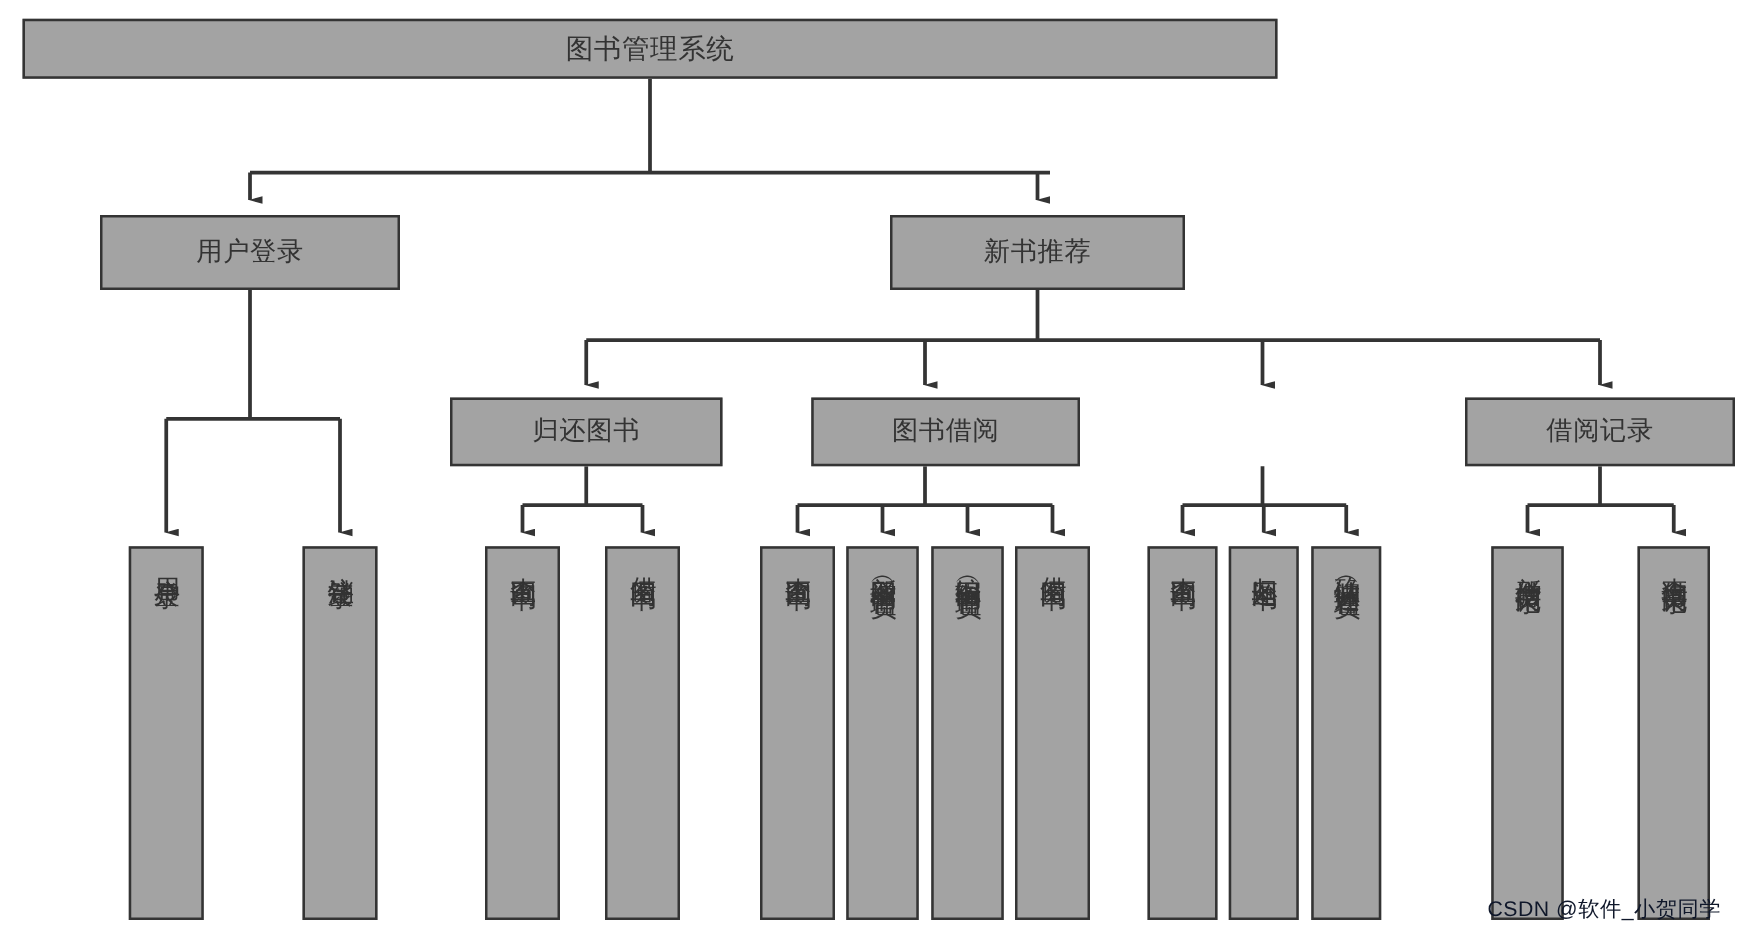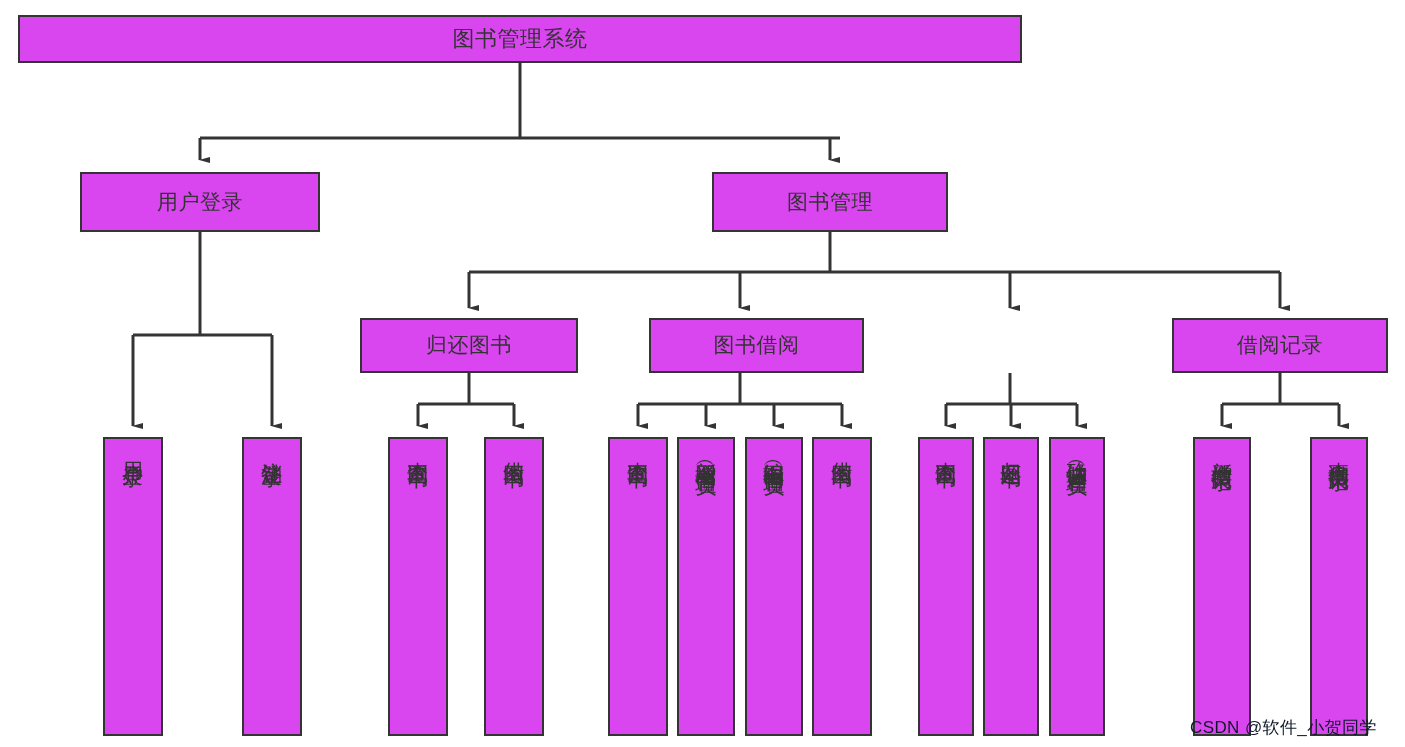--- a/index.html
+++ b/index.html
@@ -21,21 +21,21 @@
     position: absolute;
     left: 0;
     top: 0;
     width: 1405px;
     height: 747px;
     pointer-events: none;
   }
   .node {
     position: absolute;
     box-sizing: border-box;
-    background: #d946ef;
+    background: #a3a3a3;
     border: 2px solid #343434;
     display: flex;
     align-items: center;
     justify-content: center;
     color: #333333;
     z-index: 2;
   }
   .node .lbl {
     display: block;
     text-align: center;
@@ -128,21 +128,21 @@
   </svg>
 
   <div class="node h-node" id="root-node" style="left:18px; top:15px; width:1004px; height:48px;">
     <span class="lbl">图书管理系统</span>
   </div>
 
   <div class="node h-node" style="left:80px; top:172px; width:240px; height:60px;">
     <span class="lbl">用户登录</span>
   </div>
   <div class="node h-node" style="left:712px; top:172px; width:236px; height:60px;">
-    <span class="lbl">图书管理</span>
+    <span class="lbl">新书推荐</span>
   </div>
 
   <div class="node h-node" style="left:360px; top:318px; width:218px; height:55px;">
     <span class="lbl">归还图书</span>
   </div>
   <div class="node h-node" style="left:633px; top:318px; width:215px; height:55px;margin-left:16px;">
     <span class="lbl">图书借阅</span>
   </div>
   <div class="node h-node" style="left:1172px; top:318px; width:216px; height:55px;">
     <span class="lbl">借阅记录</span>

